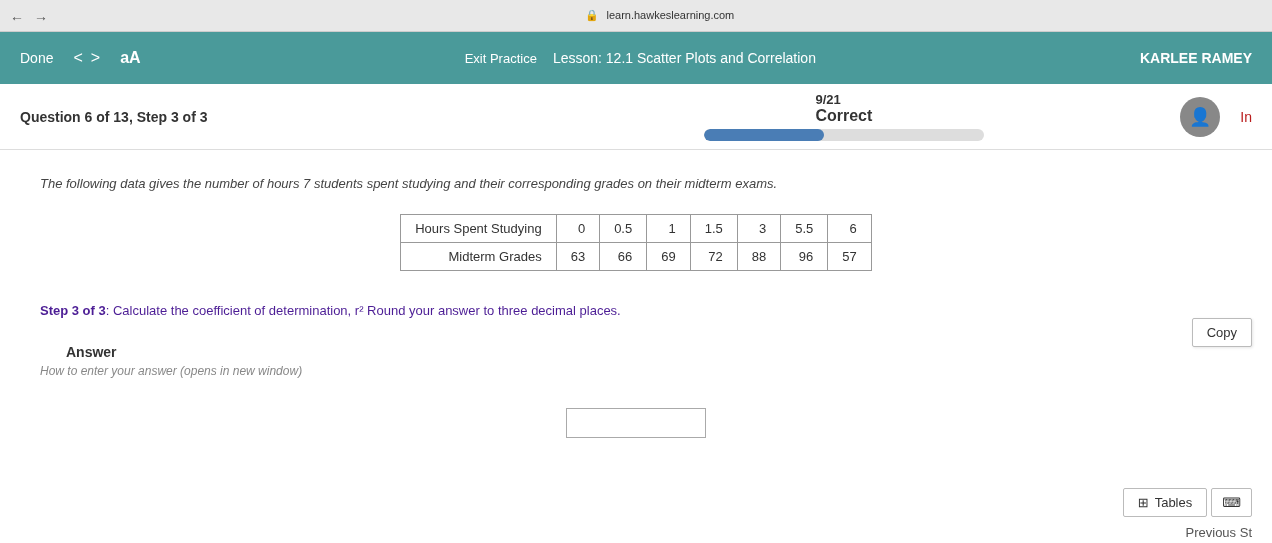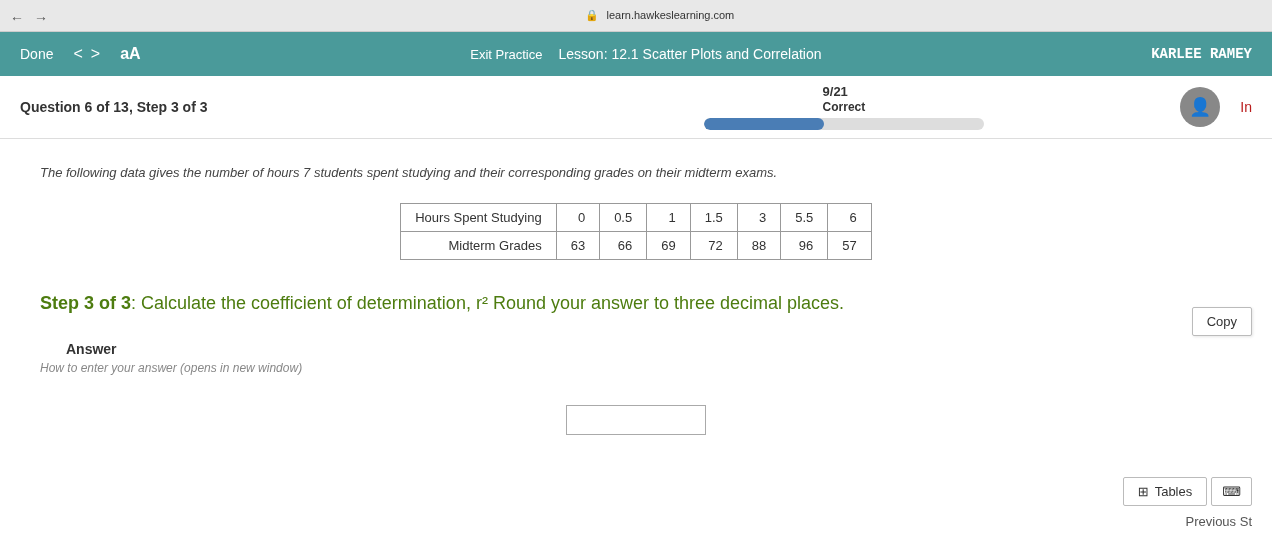--- a/index.html
+++ b/index.html
@@ -30,21 +30,21 @@
       flex: 1;
       text-align: center;
       font-size: 11px;
       color: #333;
     }
     .lock-icon { color: #555; margin-right: 4px; }
 
     
     .app-header {
       background: #4a9a9a;
-      height: 44px;
+      height: 52px;
       display: flex;
       align-items: center;
       justify-content: space-between;
       padding: 0 20px;
     }
     .header-left {
       display: flex;
       align-items: center;
       gap: 20px;
     }
@@ -76,21 +76,20 @@
       cursor: pointer;
     }
     .user-name {
       color: white;
       font-size: 14px;
       font-weight: bold;
     }
     .header-right {
       display: flex;
       gap: 16px;
-      font-family: Liberation Mono, monospace;
     }
 
     
     .progress-area {
       background: white;
       padding: 8px 20px;
       display: flex;
       align-items: center;
       gap: 20px;
       border-bottom: 1px solid #ddd;
@@ -193,22 +192,22 @@
       padding: 6px 14px;
       font-size: 13px;
       color: #333;
       cursor: pointer;
       border-radius: 2px;
       box-shadow: 1px 1px 3px rgba(0,0,0,0.1);
     }
 
     
     .step-instruction {
-      font-size: 18px;
-      color: #4d7c0f;
+      font-size: 13px;
+      color: #4c1d95;
       margin-bottom: 24px;
       line-height: 1.5;
     }
     .step-label {
       font-weight: bold;
     }
 
     
     .answer-section {
       margin-top: 24px;
@@ -307,21 +306,21 @@
   <div class="header-right">
     <span class="user-name">KARLEE RAMEY</span>
   </div>
 </div>
 
 <div class="progress-area">
   <span class="question-info">Question 6 of 13,  Step 3 of 3</span>
   <div class="progress-center">
     <span class="score-text">
       <span>9/21</span><br>
-      <span style="font-size:12px;">Correct</span>
+      <span style="font-size:16px;">Correct</span>
     </span>
     <div class="progress-bar-container">
       <div class="progress-bar-fill" style="width: 43%;"></div>
     </div>
   </div>
   <div class="avatar">👤</div>
   <span class="in-btn">In</span>
 </div>
 
 <div class="main-content">

